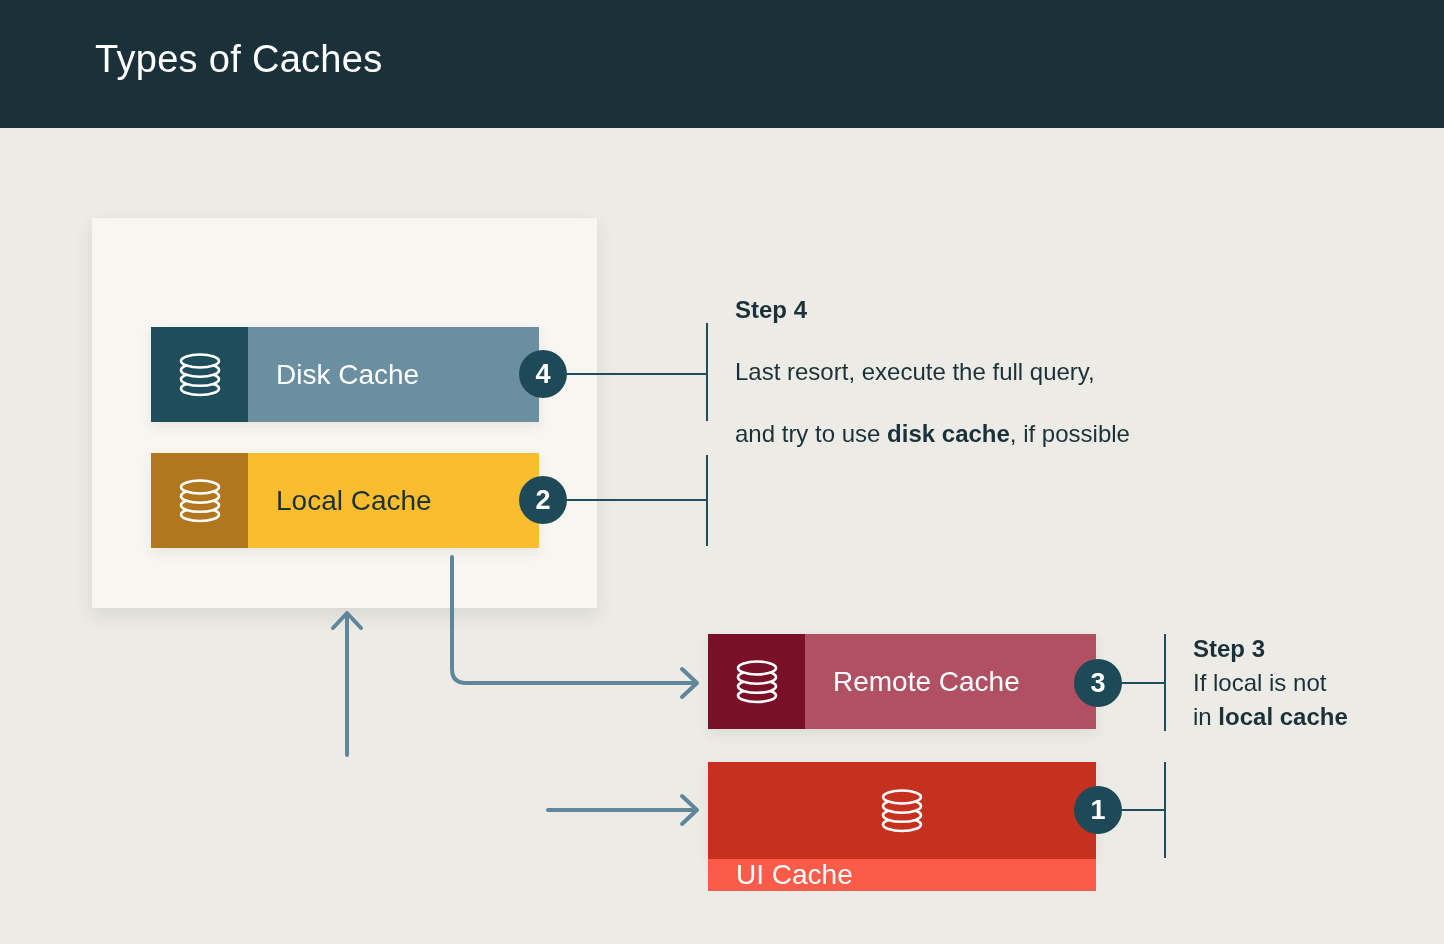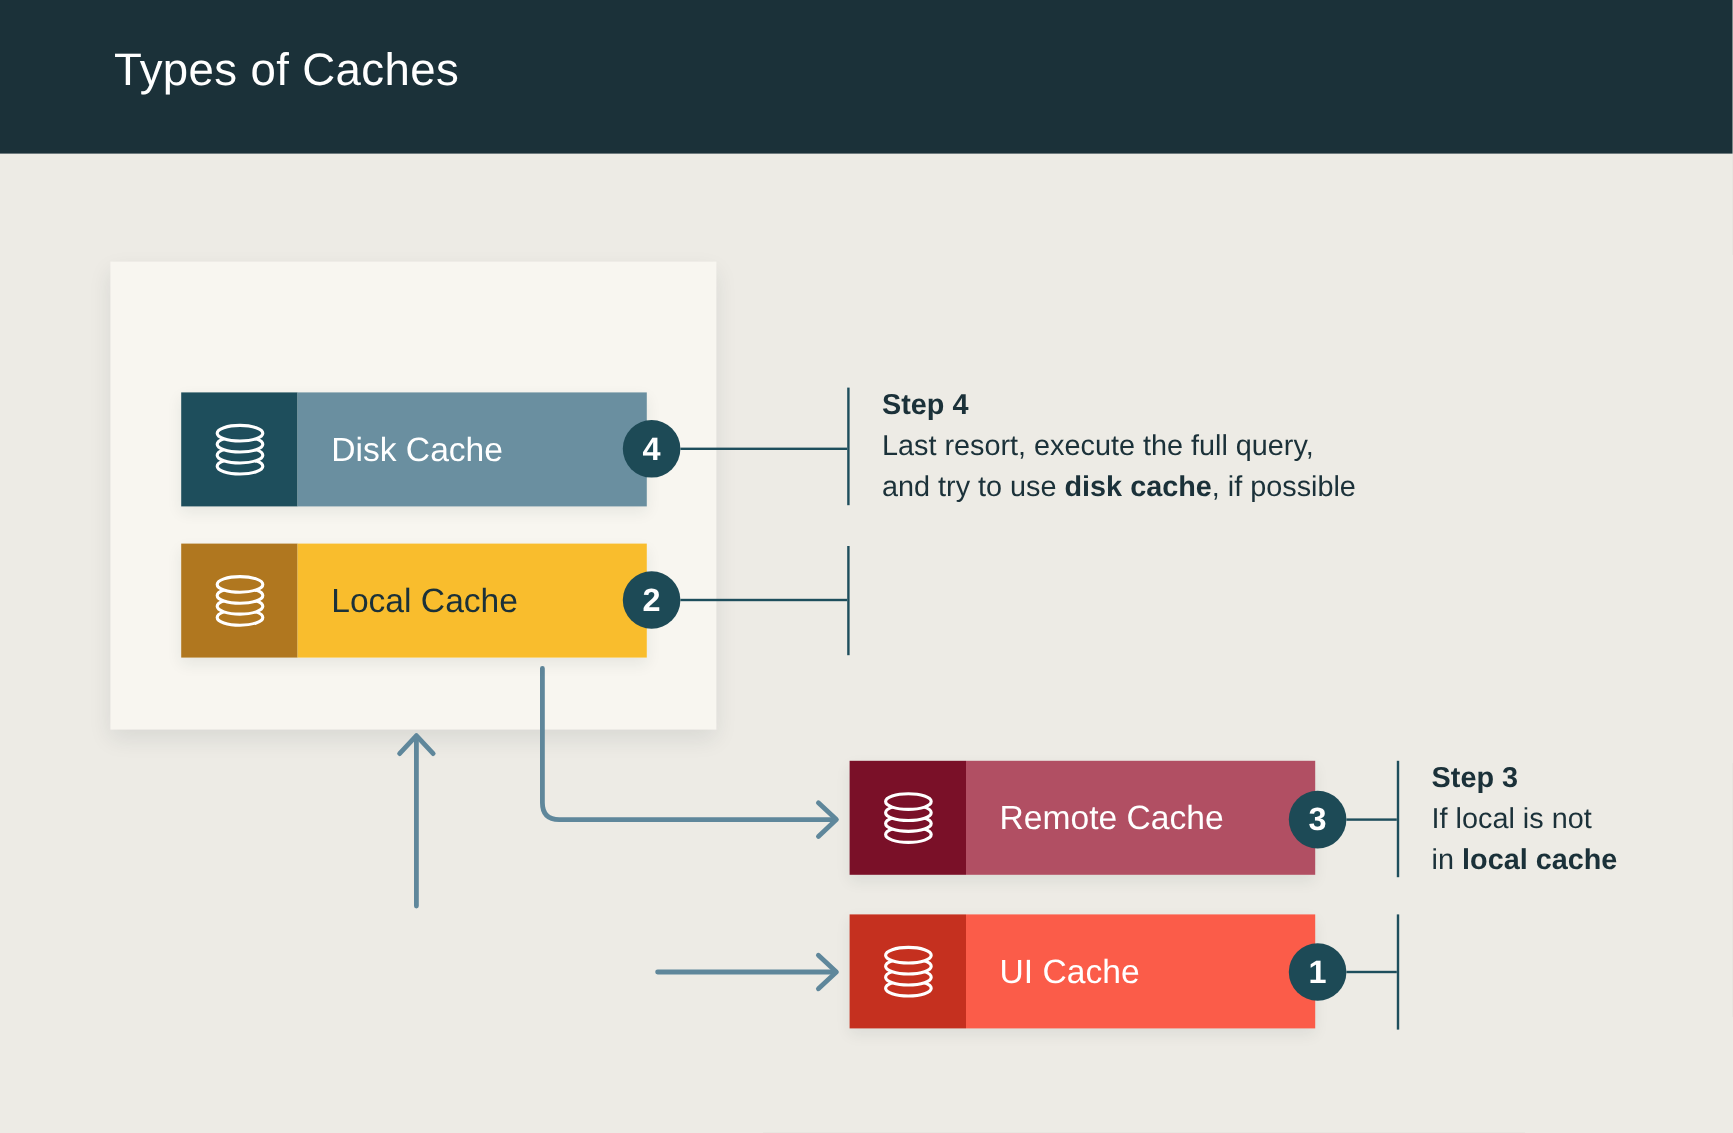--- a/index.html
+++ b/index.html
@@ -33,21 +33,21 @@
   .bar-body{flex:1;display:flex;align-items:center;padding-left:28px;font-size:28px;font-weight:500;}
   .bar.disk  {left:151px;top:327px;}
   .bar.disk  .icon-box{background:var(--disk_box);color:var(--disk_box);}
   .bar.disk  .bar-body{background:var(--disk_body);color:#fff;}
   .bar.local {left:151px;top:453px;}
   .bar.local .icon-box{background:var(--local_box);color:var(--local_box);}
   .bar.local .bar-body{background:var(--local_body);color:var(--ink);}
   .bar.remote{left:708px;top:634px;}
   .bar.remote .icon-box{background:var(--remote_box);color:var(--remote_box);}
   .bar.remote .bar-body{background:var(--remote_body);color:#fff;}
-  .bar.ui    {left:708px;top:762px;}
+  .bar.ui    {left:708px;top:762px;flex-direction:column;}
   .bar.ui    .icon-box{background:var(--ui_box);color:var(--ui_box);}
   .bar.ui    .bar-body{background:var(--ui_body);color:#fff;}
   .bar.query {left:151px;top:762px;}
   .bar.query .icon-box{background:var(--query_box);color:var(--query_box);}
   .bar.query .bar-body{background:var(--query_body);color:#fff;}
   
   .badge{
     position:absolute;width:48px;height:48px;border-radius:50%;
     background:var(--badge_bg);color:#fff;font-size:27px;font-weight:700;
     display:flex;align-items:center;justify-content:center;z-index:5;
@@ -67,21 +67,21 @@
   .rule2{left:706px;top:455px;height:91px;}
   .rule3{left:1164px;top:634px;height:97px;}
   .rule1{left:1164px;top:762px;height:96px;}
   
   .step{
     position:absolute;display:flex;flex-direction:column;justify-content:center;
     font-size:24px;line-height:34px;color:var(--ink);white-space:nowrap;
   }
   .step .t{font-weight:700;}
   .step b{font-weight:700;}
-  .step4{left:735px;top:321px;height:102px;}
+  .step4{left:735px;top:321px;height:102px;gap:28px;}
   .step2{left:735px;top:450px;height:100px;}
   .step3{left:1193px;top:632px;height:102px;}
   .step1{left:1193px;top:759px;height:102px;}
   
   .overlay{position:absolute;left:0;top:0;width:1444px;height:944px;pointer-events:none;}
 </style>
 </head>
 <body>
 
 <div class="stage">

